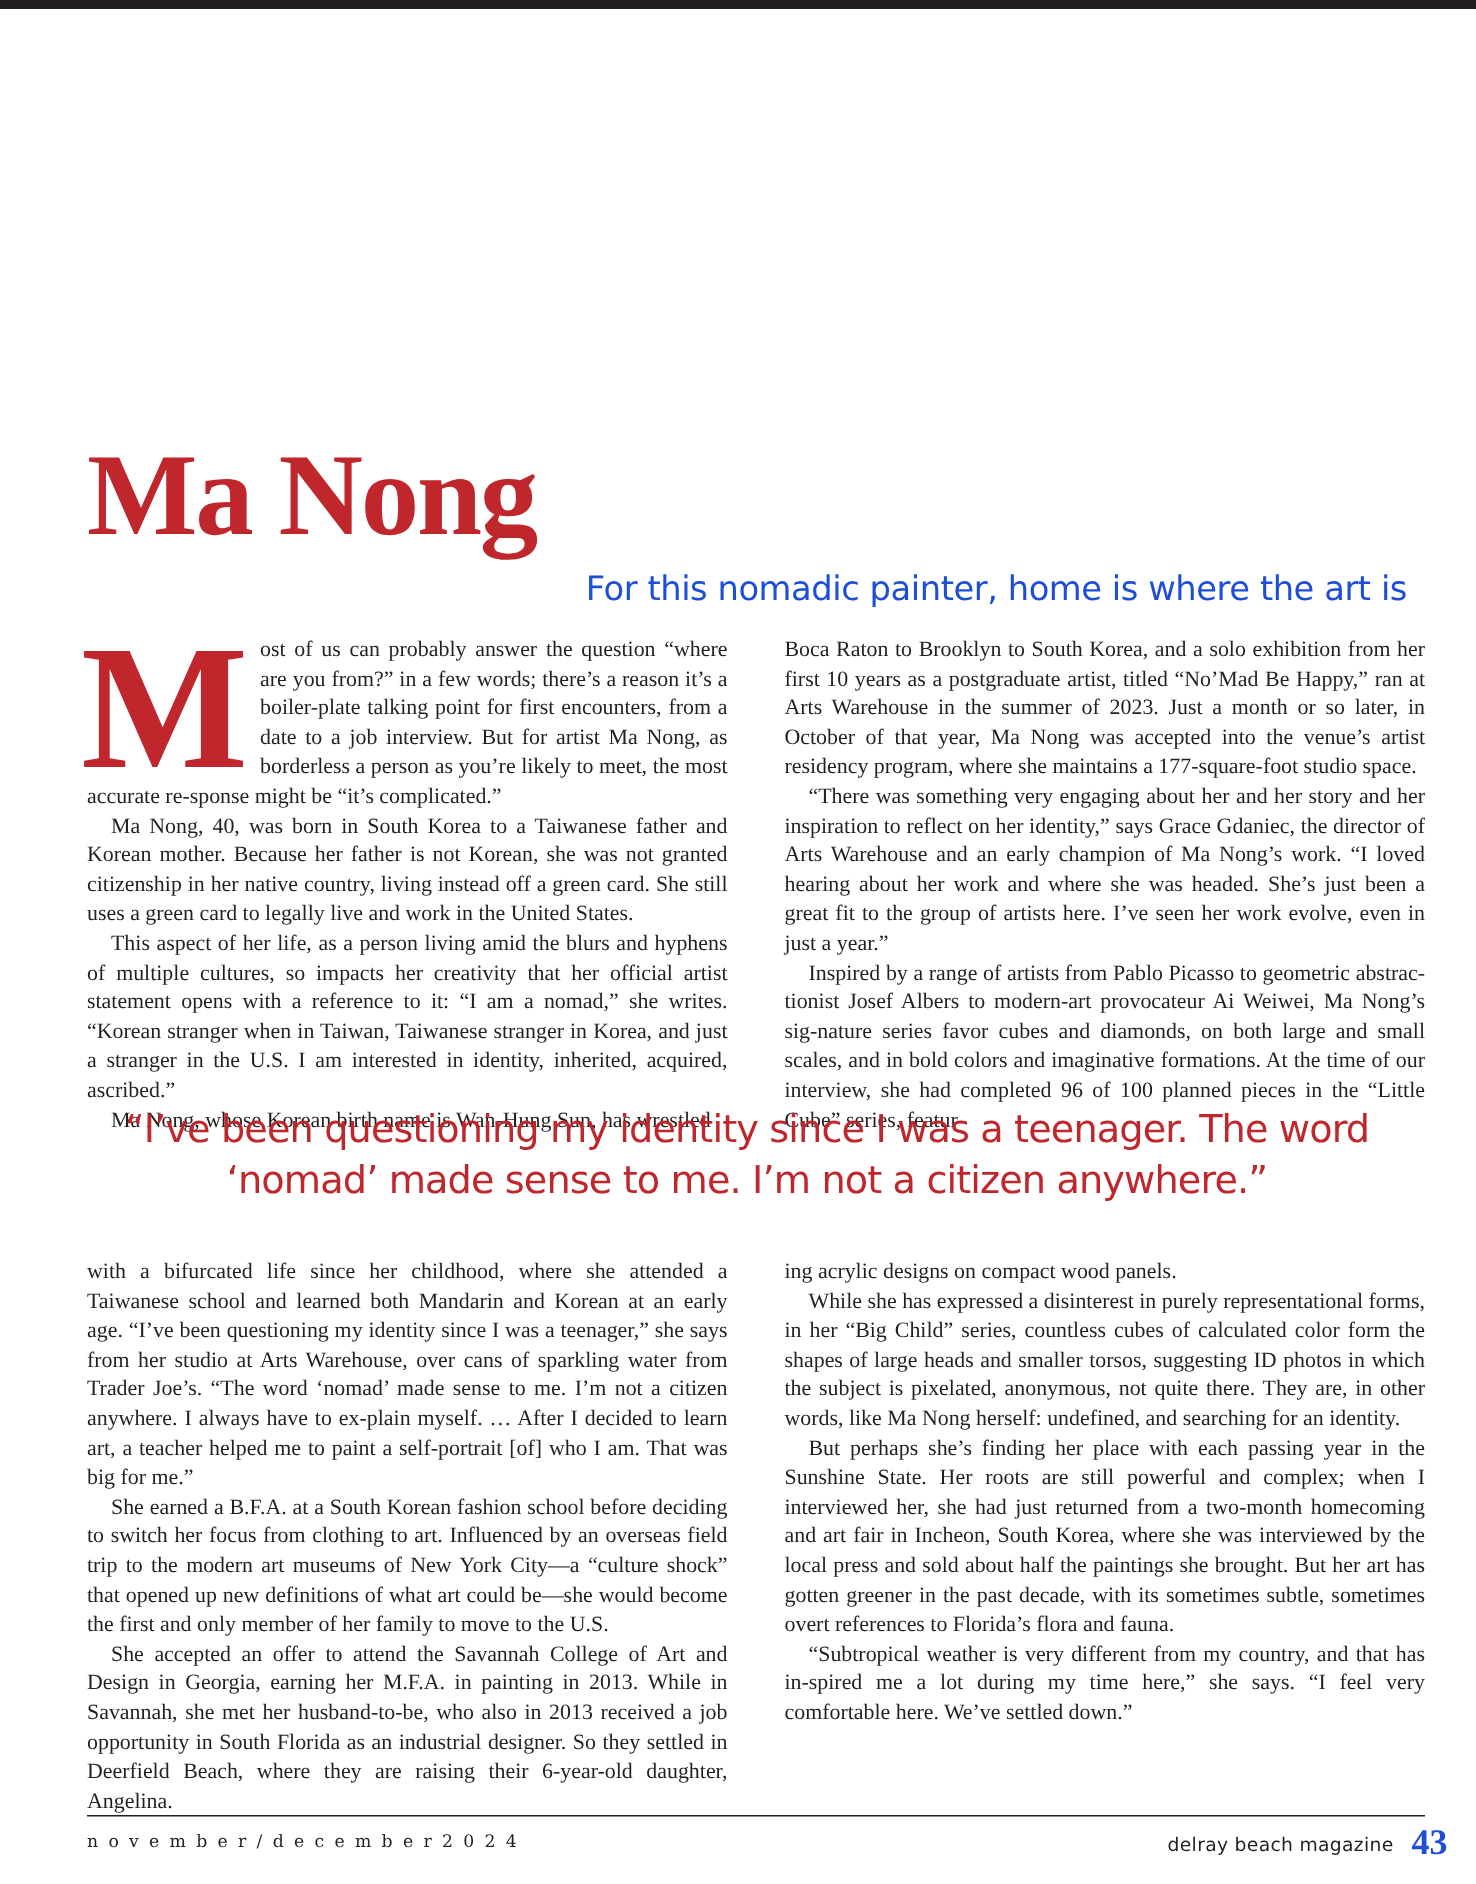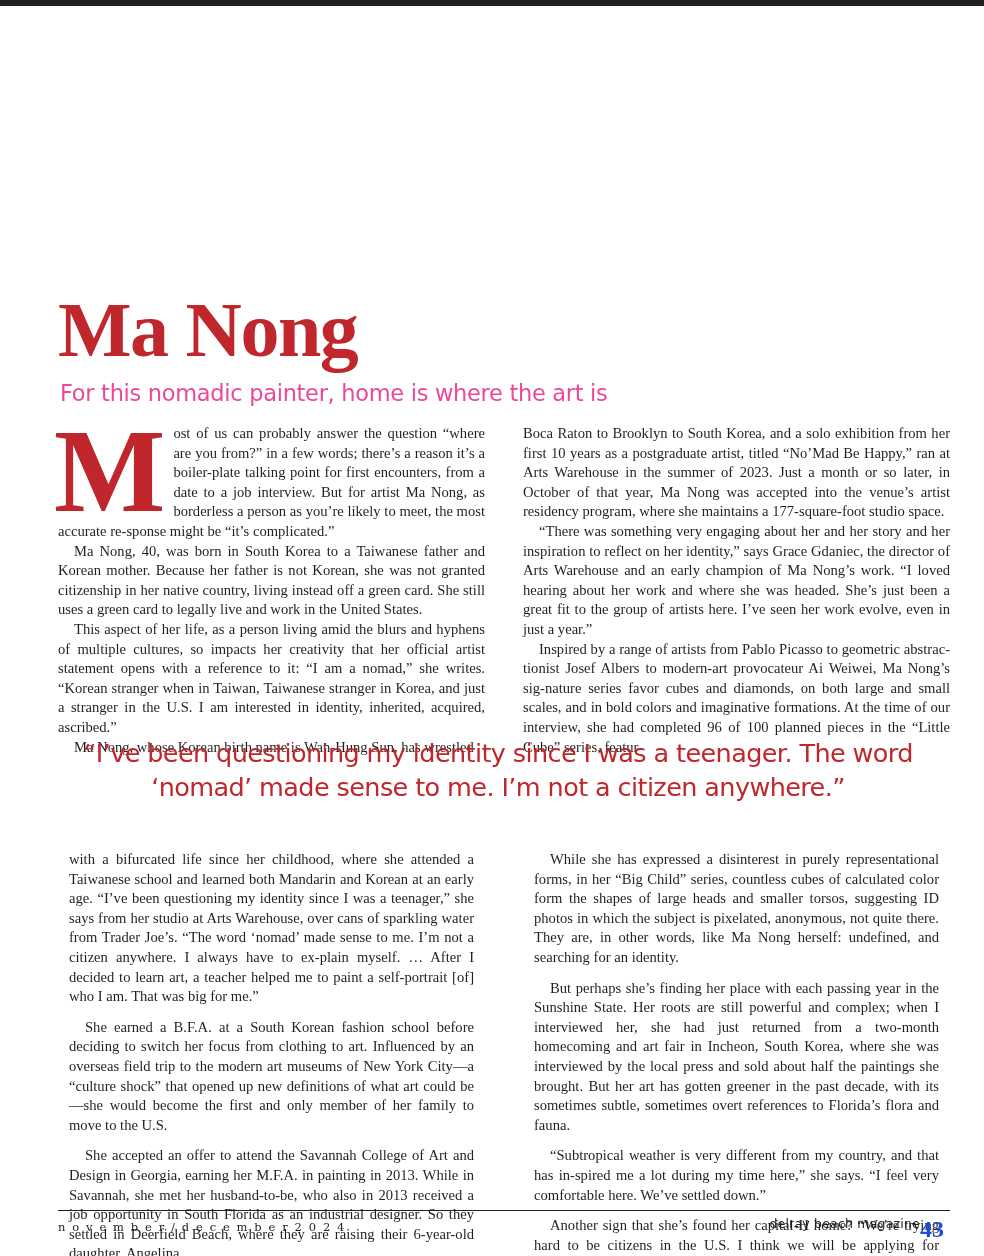--- a/index.html
+++ b/index.html
@@ -44,23 +44,24 @@
     line-height: 72px;
     letter-spacing: -1.5px;
     color: #c0272d;
     margin: 0;
   }
   .subhead {
     font-family: "DejaVu Sans", sans-serif;
     font-size: 22.5px;
     line-height: 26px;
     letter-spacing: -0.3px;
-    color: #ec4899;
+    color: #1d4ed8;
     margin: 14px 0 0 2px;
     font-weight: 400;
+    text-align: right;
   }
 
   
   .cols-top {
     position: absolute;
     left: 58px;
     top: 418px;
     width: 892px;
     display: flex;
     gap: 38px;
@@ -118,21 +119,21 @@
   
   .cols-bottom {
     position: absolute;
     left: 58px;
     top: 833px;
     width: 892px;
     display: flex;
     gap: 38px;
   }
   .cols-bottom .col p {
-    margin: 11px;
+    margin: 0;
     font-size: 14.6px;
     line-height: 19.6px;
     text-align: justify;
     text-indent: 16px;
     hyphens: auto;
   }
   .cols-bottom .col p.first {
     text-indent: 0;
   }
   .endmark {
@@ -156,24 +157,25 @@
     left: 58px;
     top: 1214px;
     font-family: "DejaVu Serif", serif;
     font-size: 11.5px;
     letter-spacing: 1.6px;
     color: #231f20;
     text-align: right;
   }
   .footer-right {
     position: absolute;
-    right: 40px;
+    right: 19px;
     top: 1210px;
     display: flex;
-    align-items: flex-start;
+    align-items: center;
+    gap: 12px;
   }
   .footer-mag {
     font-family: "DejaVu Sans", sans-serif;
     font-size: 12.5px;
     letter-spacing: 0.2px;
     color: #231f20;
   }
   .footer-pageno {
     font-family: "Liberation Serif", serif;
     font-weight: bold;
@@ -212,24 +214,24 @@
 
   <div class="pullquote">“I’ve been questioning my identity since I was a teenager. The word ‘nomad’ made sense to me. I’m not a citizen anywhere.”</div>
 
   <div class="cols-bottom">
     <div class="col">
       <p class="first">with a bifurcated life since her childhood, where she attended a Taiwanese school and learned both Mandarin and Korean at an early age. “I’ve been questioning my identity since I was a teenager,” she says from her studio at Arts Warehouse, over cans of sparkling water from Trader Joe’s. “The word ‘nomad’ made sense to me. I’m not a citizen anywhere. I always have to ex-plain myself. … After I decided to learn art, a teacher helped me to paint a self-portrait [of] who I am. That was big for me.”</p>
       <p>She earned a B.F.A. at a South Korean fashion school before deciding to switch her focus from clothing to art. Influenced by an overseas field trip to the modern art museums of New York City—a “culture shock” that opened up new definitions of what art could be—she would become the first and only member of her family to move to the U.S.</p>
       <p>She accepted an offer to attend the Savannah College of Art and Design in Georgia, earning her M.F.A. in painting in 2013. While in Savannah, she met her husband-to-be, who also in 2013 received a job opportunity in South Florida as an industrial designer. So they settled in Deerfield Beach, where they are raising their 6-year-old daughter, Angelina.</p>
     </div>
     <div class="col">
+      <p class="first">ing acrylic designs on compact wood panels.</p>
       <p>While she has expressed a disinterest in purely representational forms, in her “Big Child” series, countless cubes of calculated color form the shapes of large heads and smaller torsos, suggesting ID photos in which the subject is pixelated, anonymous, not quite there. They are, in other words, like Ma Nong herself: undefined, and searching for an identity.</p>
       <p>But perhaps she’s finding her place with each passing year in the Sunshine State. Her roots are still powerful and complex; when I interviewed her, she had just returned from a two-month homecoming and art fair in Incheon, South Korea, where she was interviewed by the local press and sold about half the paintings she brought. But her art has gotten greener in the past decade, with its sometimes subtle, sometimes overt references to Florida’s flora and fauna.</p>
       <p>“Subtropical weather is very different from my country, and that has in-spired me a lot during my time here,” she says. “I feel very comfortable here. We’ve settled down.”</p>
-      <p><span>Another sign that she’s found her capital-H home? “We’re trying hard to be citizens in the U.S. I think we will be applying for citizenship soon. It will be my first citizenship, so we’re excited for that.”</span> <span class="endmark">✥</span></p>
     </div>
   </div>
 
   <div class="footer-rule"></div>
   <div class="footer-left">n o v e m b e r / d e c e m b e r   2 0 2 4</div>
   <div class="footer-right">
     <span class="footer-mag">delray beach magazine</span>
     <span class="footer-pageno">43</span>
   </div>
 

